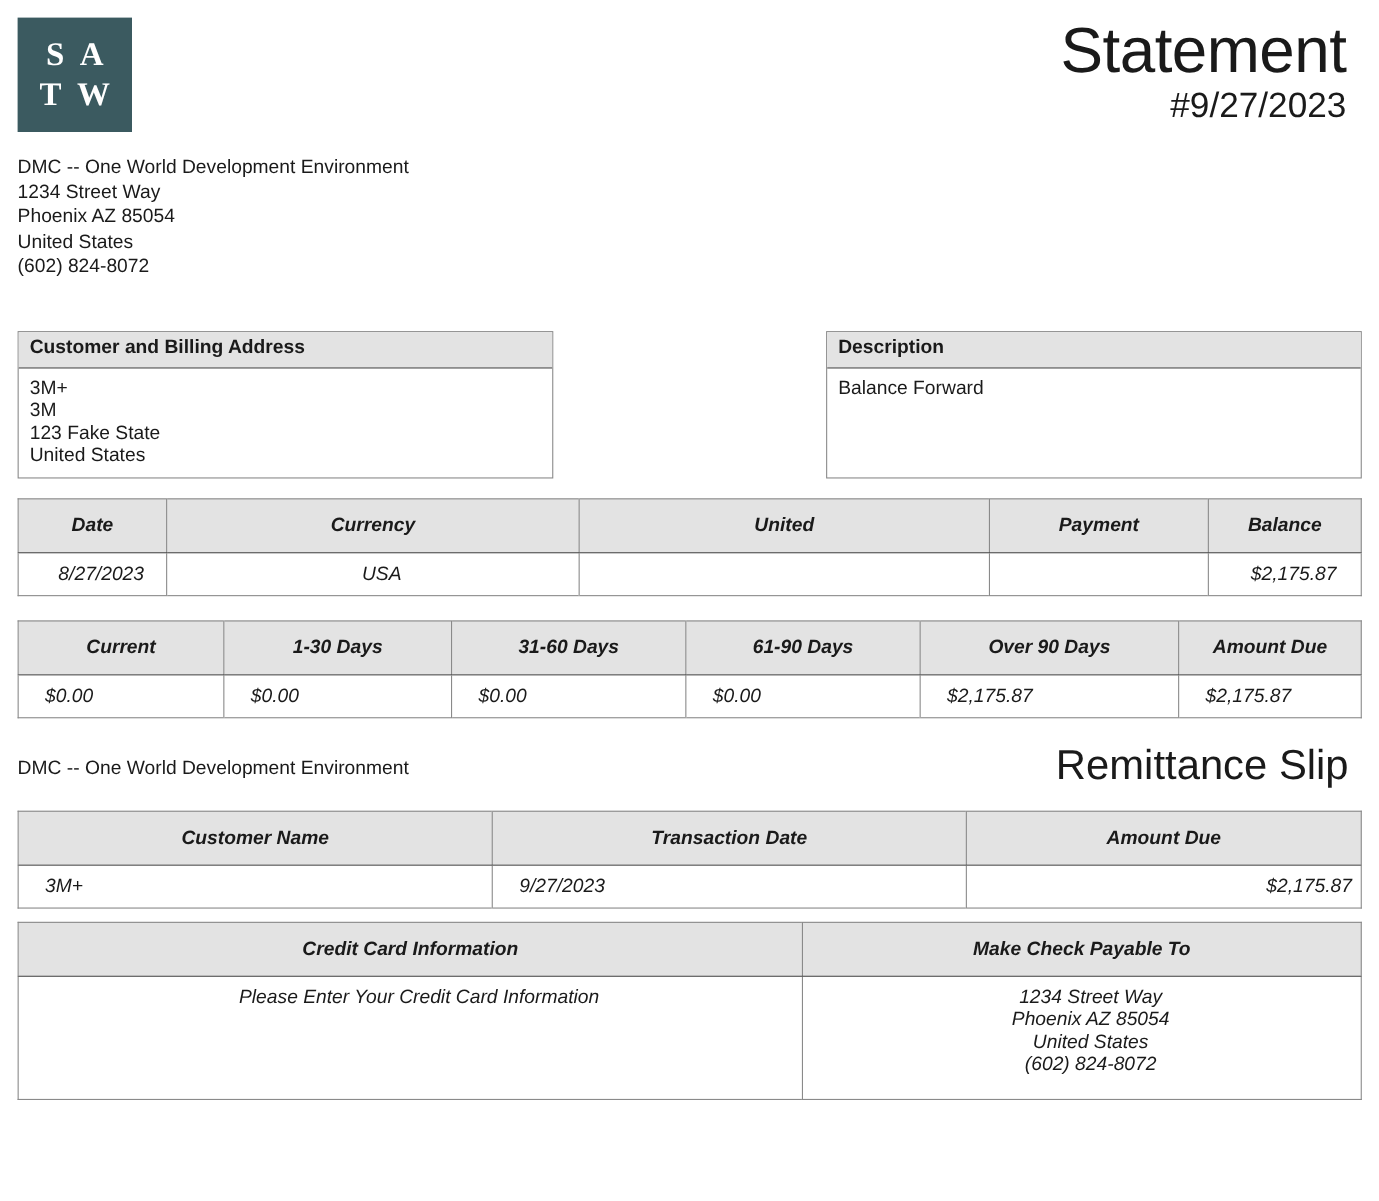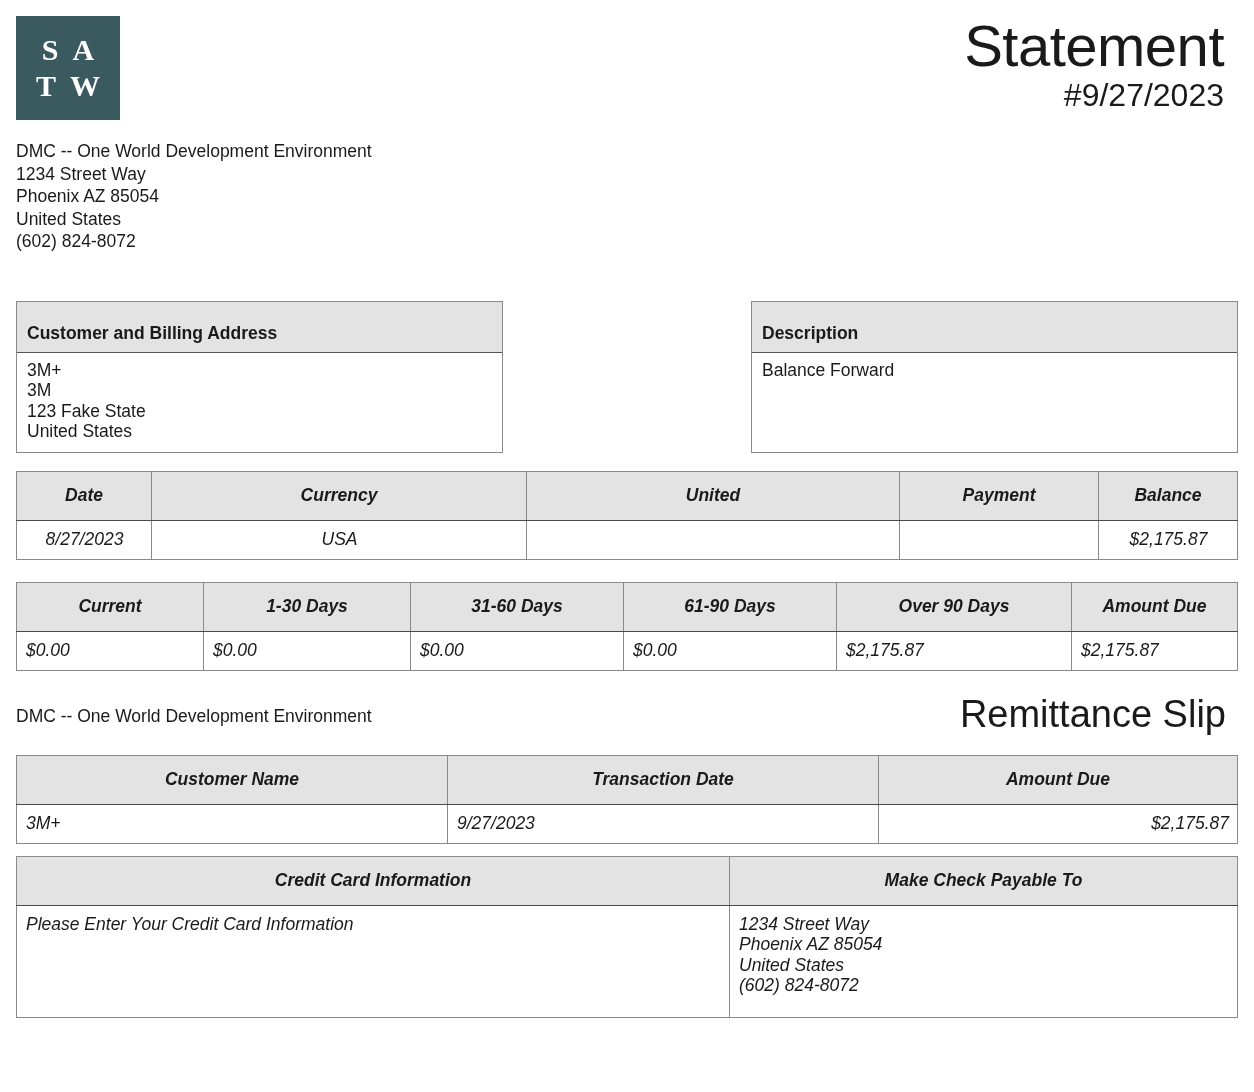--- a/index.html
+++ b/index.html
@@ -85,21 +85,21 @@
   .info-box {
     width: 487px;
     border: 1px solid #8a8a8a;
     box-sizing: border-box;
   }
   .info-box .box-head {
     background: #e3e3e3;
     border-bottom: 1px solid #555555;
     font-weight: 700;
     font-size: 17.5px;
-    padding: 21px 10px 8px 10px;
+    padding: 3px 10px 8px 10px;
   }
   .info-box .box-body {
     padding: 7px 10px 10px 10px;
     font-size: 17.5px;
     line-height: 20.5px;
     min-height: 96px;
     box-sizing: border-box;
   }
   .info-box .box-body div { white-space: pre; }
 
@@ -116,21 +116,21 @@
     border-right: 1px solid #8a8a8a;
     border-bottom: 1px solid #4a4a4a;
     font-size: 17.5px;
     font-weight: 700;
     padding: 13px 6px 14px 6px;
     text-align: center;
   }
   table.grid td {
     border-right: 1px solid #8a8a8a;
     font-size: 17.5px;
-    padding: 8px 8px 9px 9px;
+    padding: 8px 8px 9px 24px;
     vertical-align: top;
   }
   table.grid th:last-child, table.grid td:last-child { border-right: none; }
 
   .t-center { text-align: center; }
   .t-left   { text-align: left; }
   .t-right  { text-align: right; }
 
   .txn-table { margin-top: 18px; }
   .aging-table { margin-top: 22px; }
@@ -155,20 +155,21 @@
   .remit-table { margin-top: 22px; }
   .remit-table th { padding: 16px 6px 17px 6px; }
   .remit-table td { padding: 10px 10px 11px 10px; }
 
   .payment-table { margin-top: 12px; }
   .payment-table th { padding: 16px 6px 17px 6px; }
   .payment-table td {
     padding: 9px 10px 10px 10px;
     height: 94px;
     line-height: 20.5px;
+    text-align: center;
   }
   .payment-table td div { white-space: pre; }
 </style>
 </head>
 <body>
 
 <div class="page">
 
   <div class="header">
 

